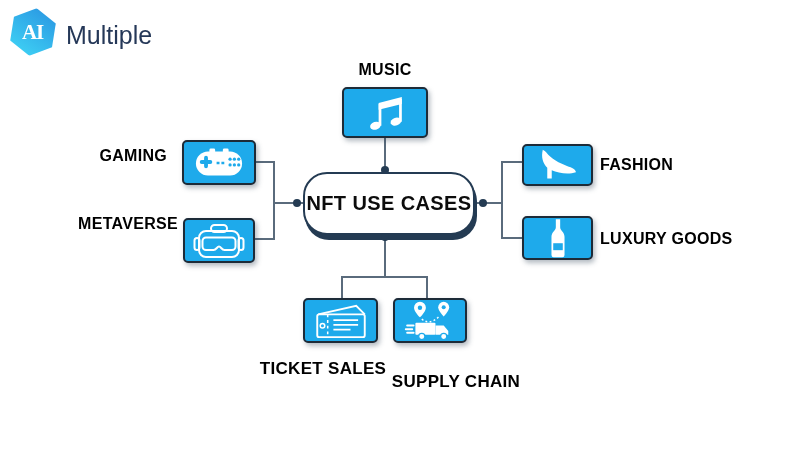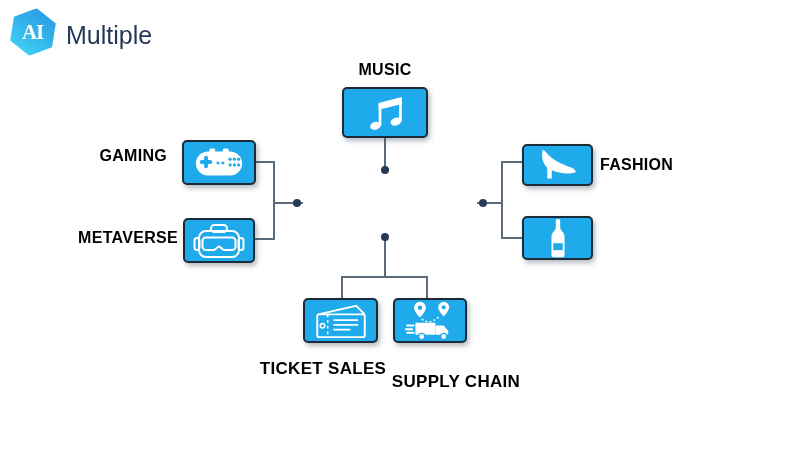--- a/index.html
+++ b/index.html
@@ -55,20 +55,23 @@
   <div class="cline" style="left:384px;top:237px;width:2px;height:40px"></div>
   <div class="cline" style="left:341px;top:276px;width:87px;height:2px"></div>
   <div class="cline" style="left:341px;top:277px;width:2px;height:21px"></div>
   <div class="cline" style="left:426px;top:277px;width:2px;height:21px"></div>
 
   <div class="cdot" style="left:381px;top:166px"></div>
   <div class="cdot" style="left:293px;top:199px"></div>
   <div class="cdot" style="left:479px;top:199px"></div>
   <div class="cdot" style="left:381px;top:233px"></div>
 
+  <div class="center-node">
+    <span>NFT USE CASES</span>
+  </div>
 
   <div class="nlabel" style="left:342px;top:61px;width:86px;text-align:center">MUSIC</div>
   <div class="ibox" style="left:342px;top:87px;width:86px;height:51px">
     <svg width="40" height="40" viewBox="0 0 44 44">
       <ellipse cx="11.5" cy="36" rx="6" ry="4.3" transform="rotate(-18 11.5 36)" fill="#fff"></ellipse>
       <ellipse cx="34" cy="31.5" rx="6" ry="4.3" transform="rotate(-18 34 31.5)" fill="#fff"></ellipse>
       <path d="M16.5 36 V12 M39 31.5 V6.5" stroke="#fff" stroke-width="3" fill="none"></path>
       <path d="M15 11 L40.5 4.5 L40.5 12 L15 18.5 Z" fill="#fff"></path>
     </svg>
   </div>
@@ -83,38 +86,39 @@
       <path d="M23.5 17 h3 M28.5 17 h3" stroke="#1eaaeb" stroke-width="2.6"></path>
       <circle cx="37.5" cy="13" r="1.7" fill="#1eaaeb"></circle>
         <circle cx="42" cy="13" r="1.7" fill="#1eaaeb"></circle>
         <circle cx="46.5" cy="13" r="1.7" fill="#1eaaeb"></circle>
       <circle cx="37.5" cy="19" r="1.7" fill="#1eaaeb"></circle>
         <circle cx="42" cy="19" r="1.7" fill="#1eaaeb"></circle>
         <circle cx="46.5" cy="19" r="1.7" fill="#1eaaeb"></circle>
     </svg>
   </div>
 
-  <div class="nlabel" style="right:622px;top:229px">METAVERSE</div>
+  <div class="nlabel" style="right:622px;top:215px">METAVERSE</div>
   <div class="ibox" style="left:183px;top:218px;width:72px;height:45px">
     <svg width="52" height="38" viewBox="0 0 52 38" fill="none" stroke="#fff" stroke-width="2">
       <rect x="18" y="3" width="16" height="7" rx="3.5"></rect>
       <rect x="6" y="9" width="40" height="26" rx="7"></rect>
       <rect x="1.5" y="16" width="5" height="12" rx="2.5"></rect>
       <rect x="45.5" y="16" width="5" height="12" rx="2.5"></rect>
       <path d="M13 15.5 h26 a3.5 3.5 0 0 1 3.5 3.5 v5.5 a3.5 3.5 0 0 1 -3.5 3.5 h-7.5 c-3 0 -3.5 -3.5 -5.5 -3.5 s-2.5 3.5 -5.5 3.5 h-7.5 a3.5 3.5 0 0 1 -3.5 -3.5 v-5.5 a3.5 3.5 0 0 1 3.5 -3.5 z"></path>
     </svg>
   </div>
 
   <div class="nlabel" style="left:600px;top:156px">FASHION</div>
   <div class="ibox" style="left:522px;top:144px;width:71px;height:42px">
     <svg width="44" height="34" viewBox="0 0 48 38">
       <path d="M7 2 C5 10 7 17 12 22 L12 34 L17 34 L17 25 C24 28 36 30 44 27 C44 24 40 22 34 20 C26 17 16 12 11 5 C9.5 3.5 8 2.5 7 2 Z" fill="#fff"></path>
     </svg>
   </div>
 
+  <div class="nlabel" style="left:600px;top:230px">LUXURY GOODS</div>
   <div class="ibox" style="left:522px;top:216px;width:71px;height:44px">
     <svg width="18" height="40" viewBox="0 0 20 46">
       <path d="M7.5 1.5 h5 v9 c0 4 5 5.5 5 11 v21 a2.5 2.5 0 0 1 -2.5 2.5 h-10 A2.5 2.5 0 0 1 2.5 42.5 v-21 c0 -5.5 5 -7 5 -11 z" fill="#fff"></path>
       <rect x="4.5" y="29" width="11" height="8" fill="#1eaaeb"></rect>
     </svg>
   </div>
 
   <div class="ibox" style="left:303px;top:298px;width:75px;height:45px">
     <svg width="54" height="38" viewBox="0 0 56 40" fill="none" stroke="#fff" stroke-width="2">
       <path d="M4 13 L44 4 L53 13"></path>

